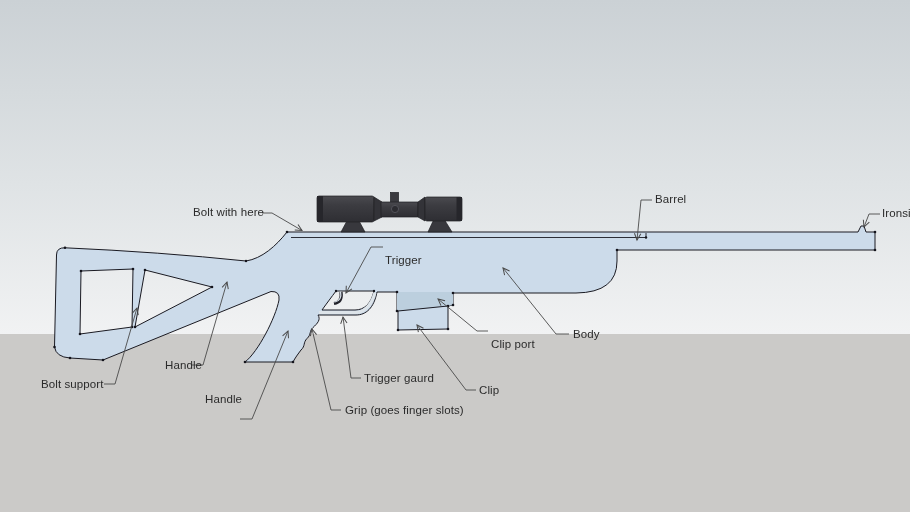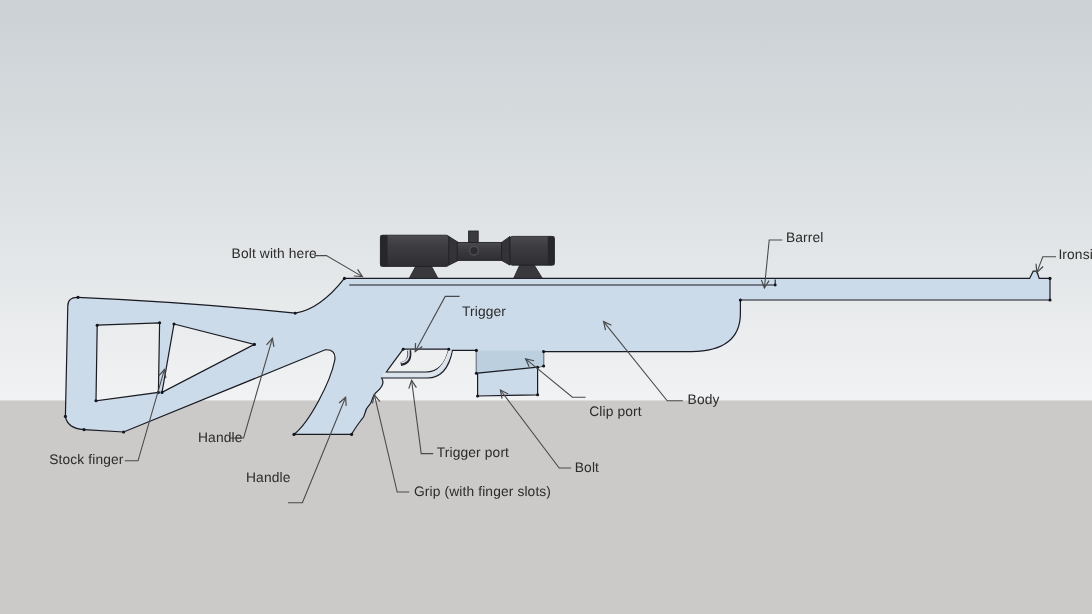--- a/index.html
+++ b/index.html
@@ -145,19 +145,19 @@
     </g>
   </svg>
 
   <div class="lbl" style="left:193px;top:206px">Bolt with here</div>
   <div class="lbl" style="left:385px;top:254px">Trigger</div>
   <div class="lbl" style="left:655px;top:193px">Barrel</div>
   <div class="lbl" style="left:882px;top:207px">Ironsights</div>
   <div class="lbl" style="left:491px;top:338px">Clip port</div>
   <div class="lbl" style="left:573px;top:328px">Body</div>
   <div class="lbl" style="left:165px;top:359px">Handle</div>
-  <div class="lbl" style="left:41px;top:378px">Stock finger</div>
-  <div class="lbl" style="left:364px;top:372px">Trigger port</div>
-  <div class="lbl" style="left:479px;top:384px">Bolt</div>
+  <div class="lbl" style="left:41px;top:378px">Bolt support</div>
+  <div class="lbl" style="left:364px;top:372px">Trigger gaurd</div>
+  <div class="lbl" style="left:479px;top:384px">Clip</div>
   <div class="lbl" style="left:205px;top:393px">Handle</div>
-  <div class="lbl" style="left:345px;top:404px">Grip (with finger slots)</div>
+  <div class="lbl" style="left:345px;top:404px">Grip (goes finger slots)</div>
 
 </div>
 
 </body></html>

